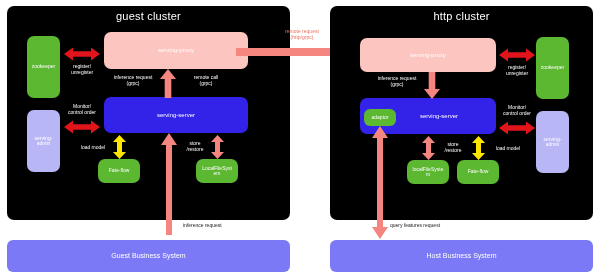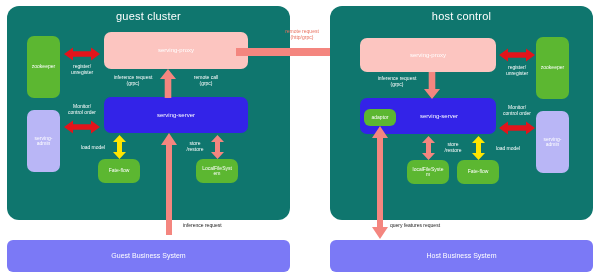--- a/index.html
+++ b/index.html
@@ -1,20 +1,20 @@
 <!DOCTYPE html>
 <html><head>
 <meta charset="utf-8">
 <style>
   html,body{margin:0;padding:0;background:#ffffff;}
   body{width:600px;height:279px;overflow:hidden;
        font-family:"Liberation Sans","DejaVu Sans",sans-serif;}
   #stage{position:relative;width:600px;height:279px;background:#ffffff;}
 
-  .cluster{position:absolute;background:#0f766e;border-radius:12px;}
+  .cluster{position:absolute;background:#000000;border-radius:7px;}
   .cluster-title{position:absolute;width:100%;text-align:center;top:4px;
                  color:#ffffff;font-size:11px;letter-spacing:.2px;}
 
   .node{position:absolute;border-radius:7px;display:flex;align-items:center;
         justify-content:center;text-align:center;color:#ffffff;line-height:1.05;
         box-sizing:border-box;}
   .zk{background:#5cb731;font-size:5px;}
   .admin{background:#b9b6f6;font-size:5px;}
   .proxy{background:#fcc5c0;font-size:6px;}
   .server{background:#3323e8;font-size:6px;}
@@ -120,21 +120,21 @@
 
   <svg class="arrow" style="left:236px;top:44px;" width="124" height="16" viewBox="0 0 124 16">
     <polygon points="0,4 109,4 109,0 124,8 109,16 109,12 0,12" fill="#f4867f"></polygon>
   </svg>
   <div class="lbl salmon" style="left:262px;top:28px;width:80px;">
     <span>remote request</span><br>
     <span>(http/grpc)</span>
   </div>
 
   <div class="cluster" style="left:330px;top:6px;width:263px;height:214px;">
-    <div class="cluster-title">host  control</div>
+    <div class="cluster-title">http  cluster</div>
   </div>
 
   <div class="node proxy" style="left:360px;top:38px;width:136px;height:34px;">
     <span>serving-proxy</span>
   </div>
 
   <div class="node zk" style="left:536px;top:37px;width:33px;height:62px;">
     <span>zookeeper</span>
   </div>
 

